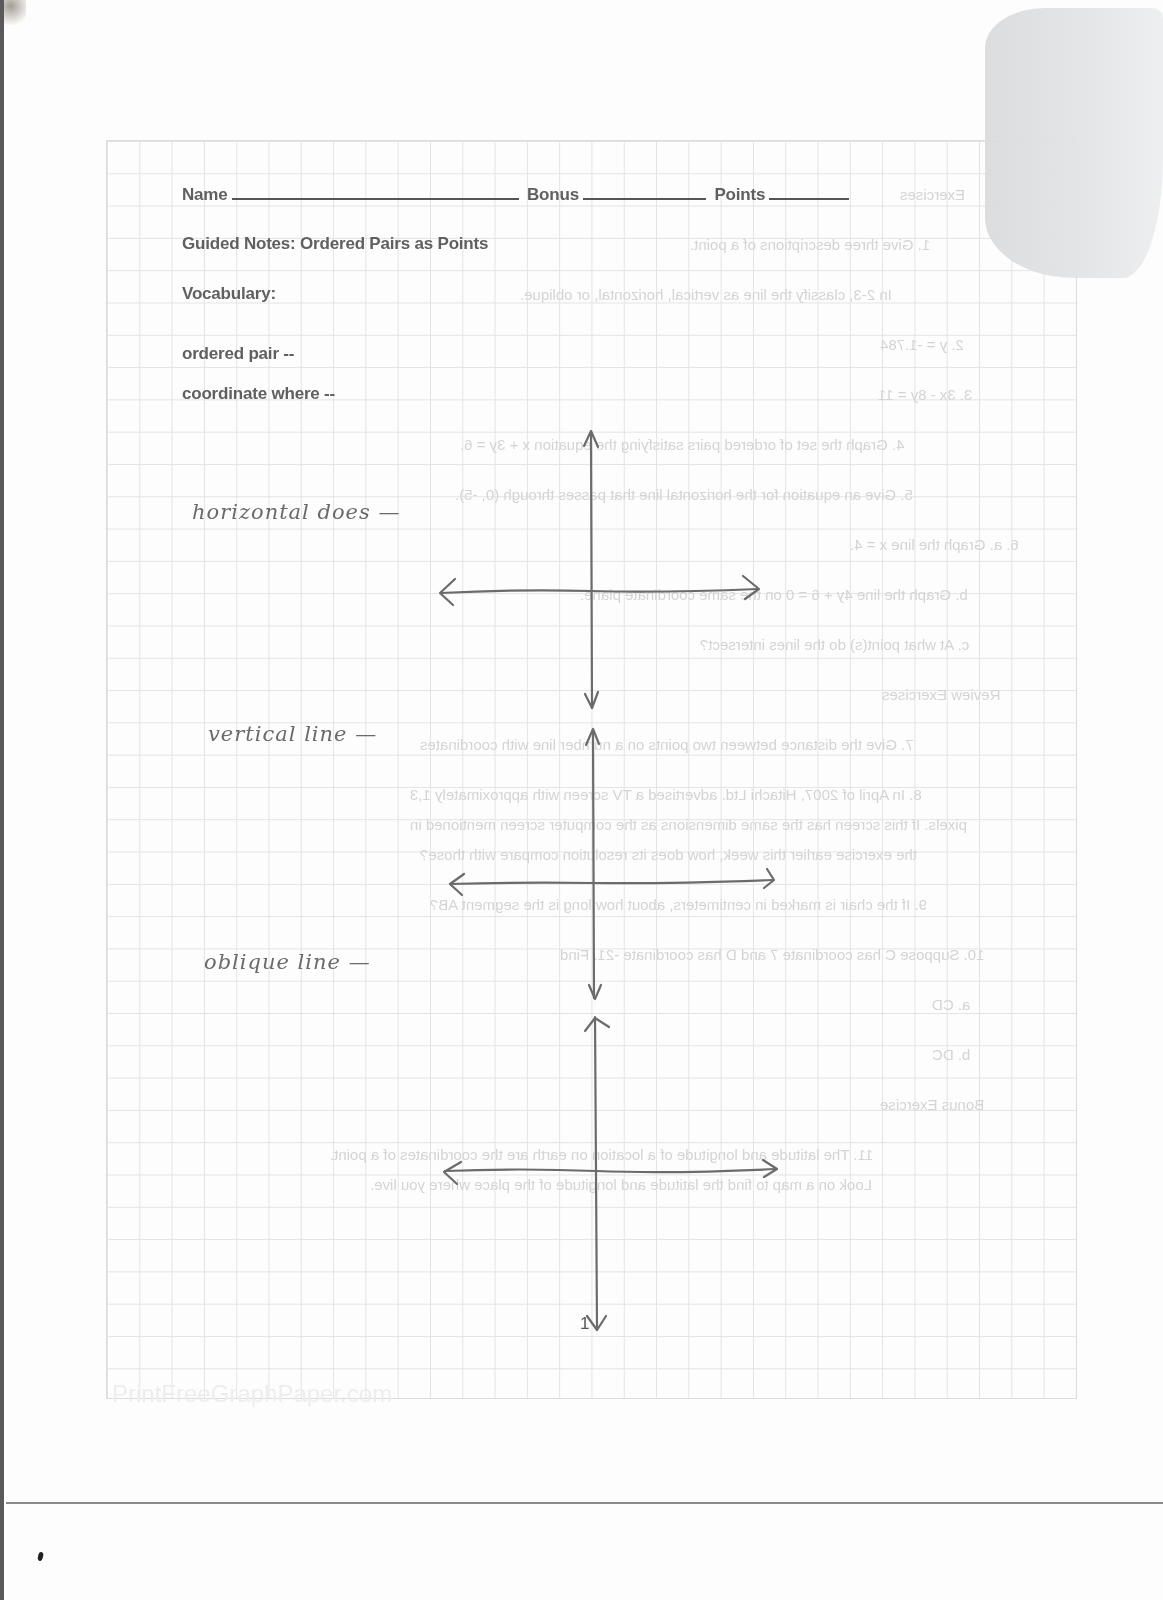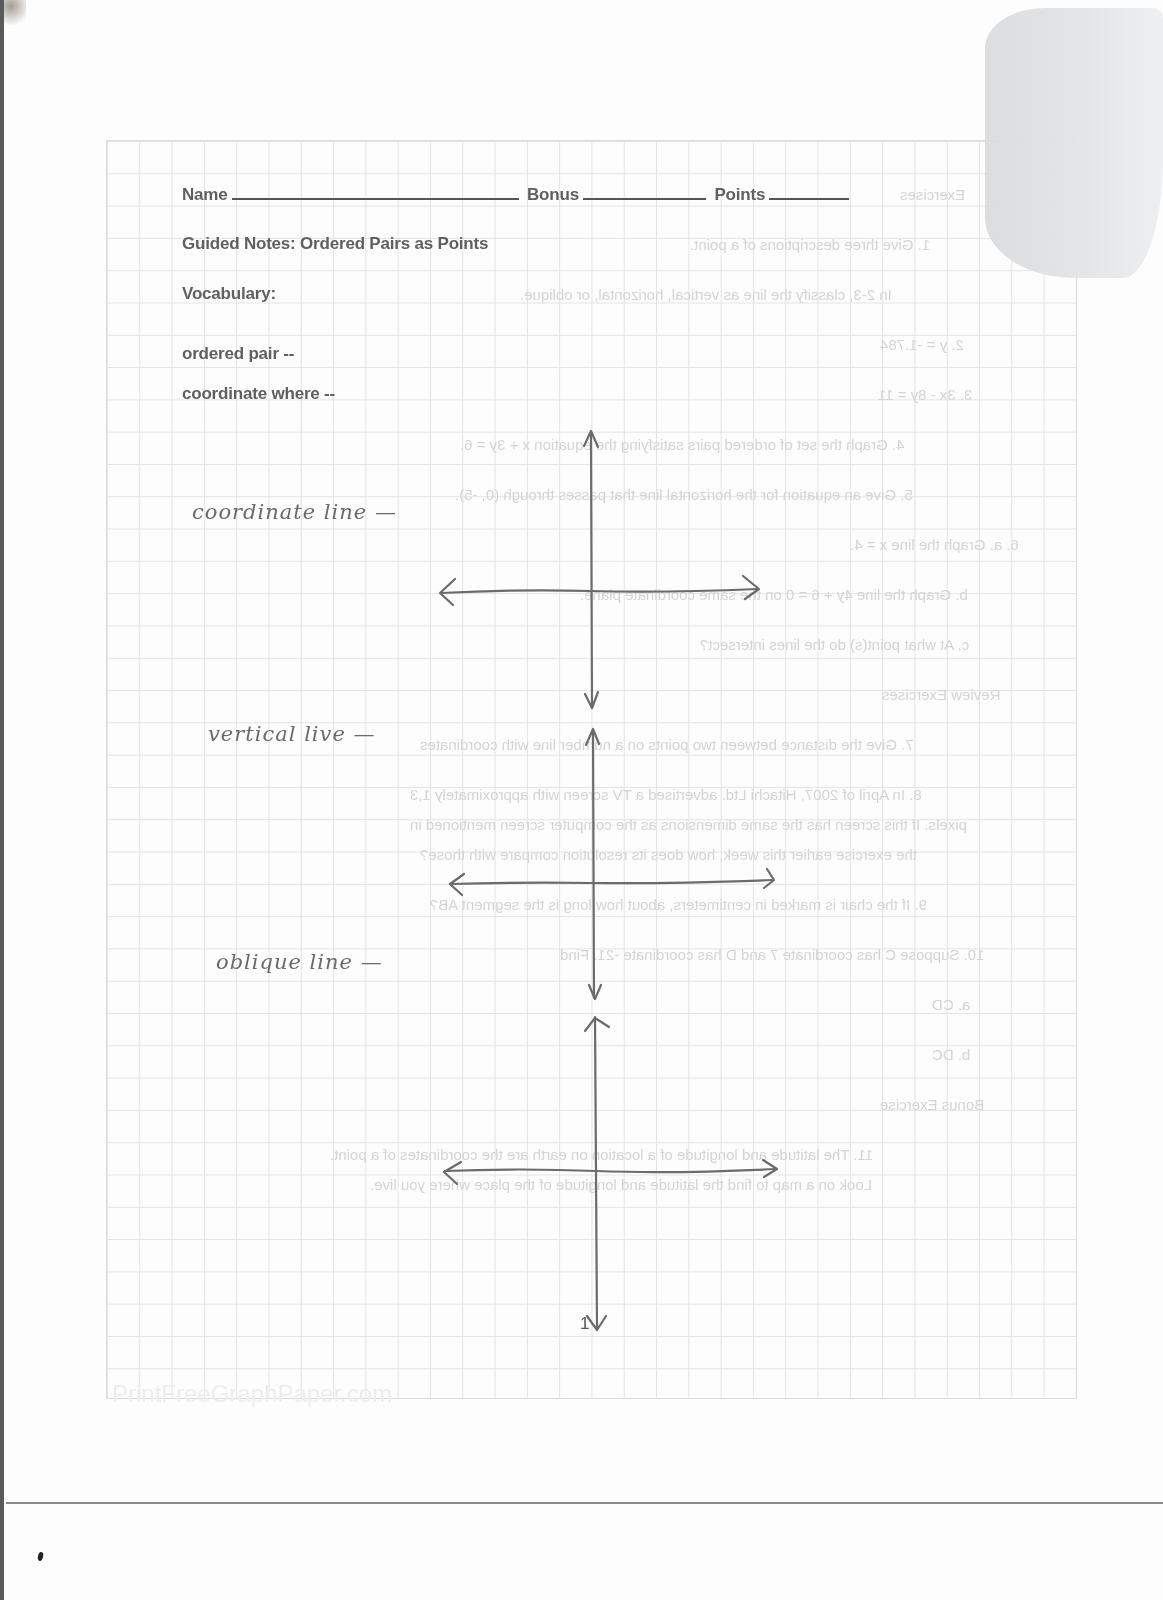--- a/index.html
+++ b/index.html
@@ -85,23 +85,23 @@
   <span>Name</span><span class="blank" style="width:287px;"></span>
   <span>Bonus</span><span class="blank" style="width:123px;"></span>
   <span>Points</span><span class="blank" style="width:80px;"></span>
 </div>
 
 <div class="printed" style="left:182px;top:234px;">Guided Notes: Ordered Pairs as Points</div>
 <div class="printed" style="left:182px;top:284px;text-align:center;">Vocabulary:</div>
 <div class="printed" style="left:182px;top:344px;">ordered pair --</div>
 <div class="printed" style="left:182px;top:384px;">coordinate where --</div>
 
-<div class="hand" style="left:192px;top:500px;">coordinate line —</div>
-<div class="hand" style="left:208px;top:722px;">vertical live —</div>
-<div class="hand" style="left:204px;top:950px;padding-left:12px;">oblique line —</div>
+<div class="hand" style="left:192px;top:500px;">horizontal does —</div>
+<div class="hand" style="left:208px;top:722px;">vertical line —</div>
+<div class="hand" style="left:204px;top:950px;">oblique line —</div>
 
 <svg class="axes" width="1163" height="1600">
   <g stroke="#6b6b6b" stroke-width="2.2" fill="none" stroke-linecap="round" stroke-linejoin="round">
 
     <g>
       <path d="M591 432 L592 708"></path>
       <path d="M584 446 L591 431 L598 447"></path>
       <path d="M585 694 L592 708 L598 692"></path>
       <path d="M441 593 Q520 589 590 591 T758 589"></path>
       <path d="M455 579 L440 593 L453 605"></path>

